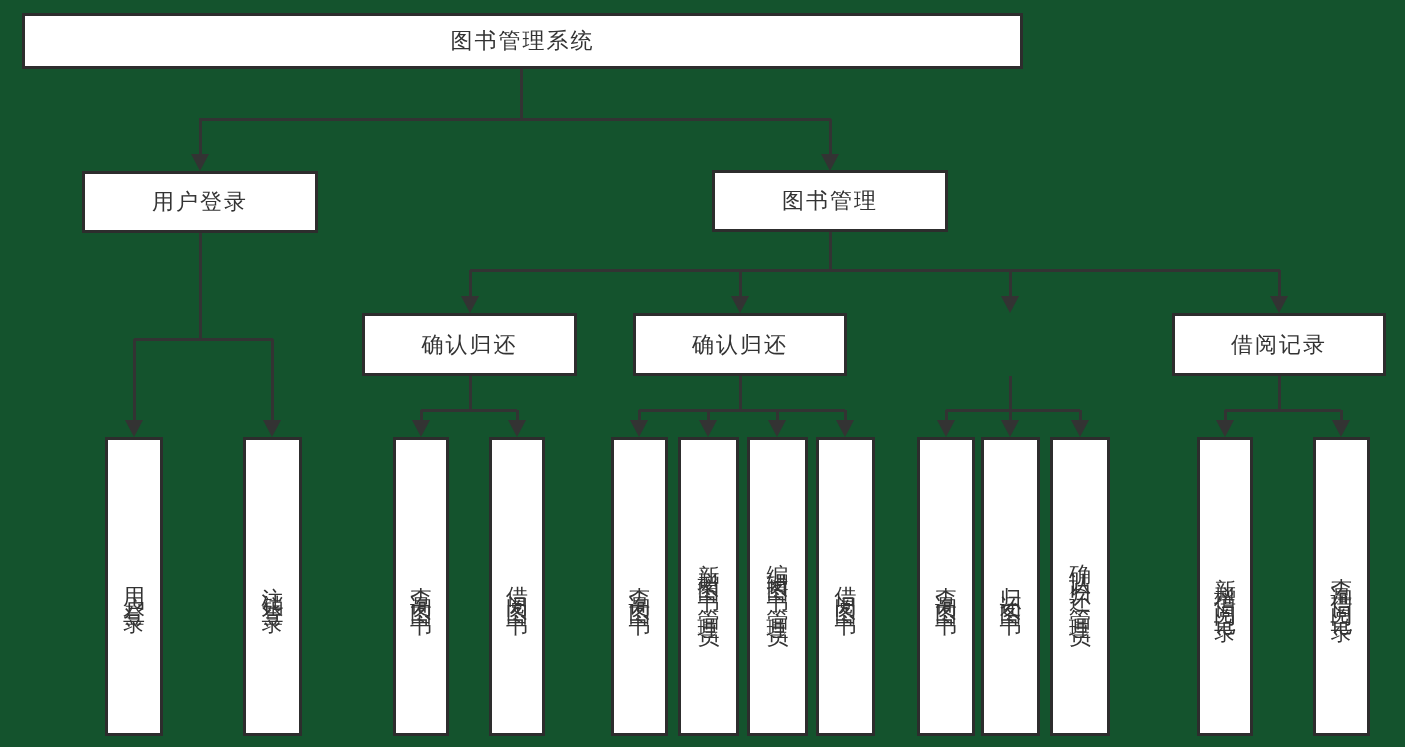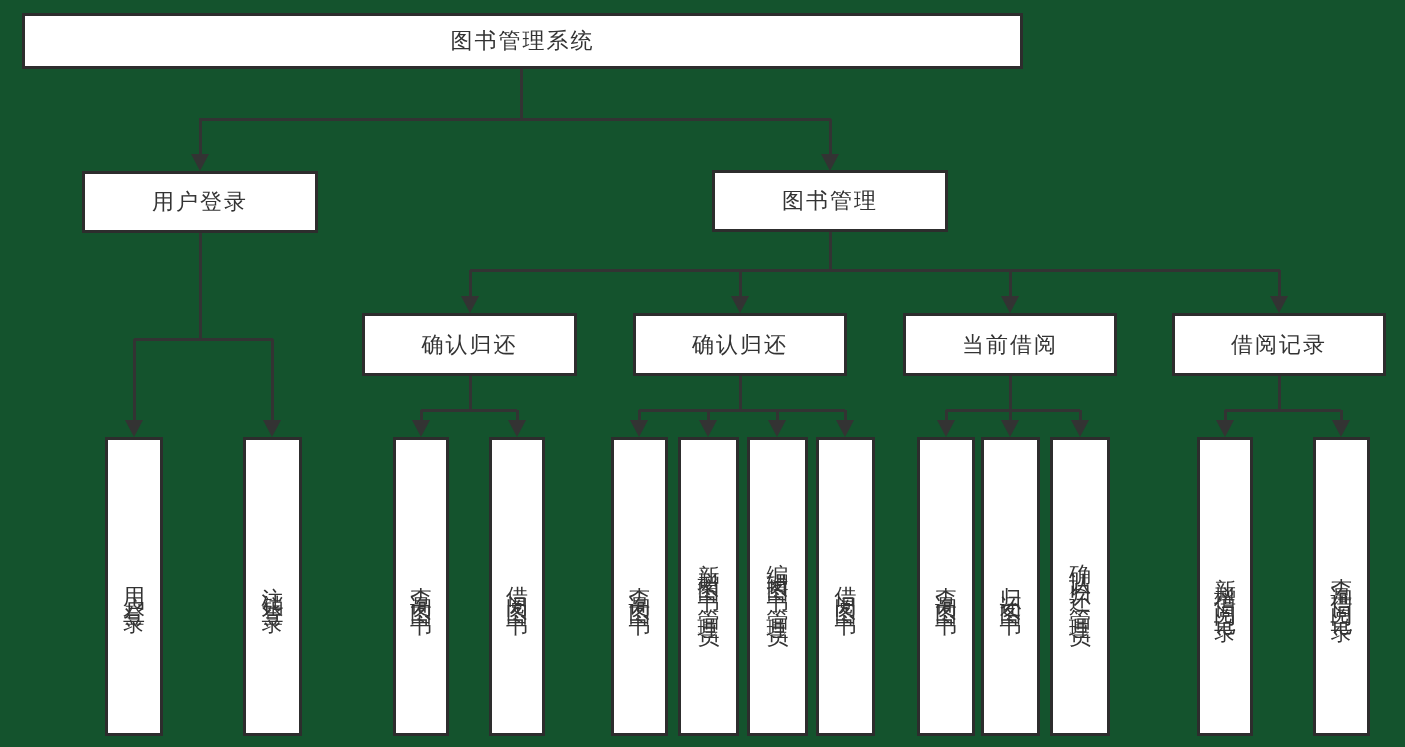--- a/index.html
+++ b/index.html
@@ -65,23 +65,20 @@
   </div>
   <div class="box" style="left:712px;top:170px;width:236px;height:62px">
     <span class="lbl">图书管理</span>
   </div>
 
   <div class="box" style="left:362px;top:313px;width:215px;height:63px">
     <span class="lbl">确认归还</span>
   </div>
   <div class="box" style="left:633px;top:313px;width:214px;height:63px">
     <span class="lbl">确认归还</span>
-  </div>
-  <div class="box" style="left:903px;top:313px;width:214px;height:63px">
-    <span class="lbl">当前借阅</span>
   </div>
   <div class="box" style="left:1172px;top:313px;width:214px;height:63px">
     <span class="lbl">借阅记录</span>
   </div>
 
   <div class="box vbox" style="left:105px;top:437px;width:58px;height:299px">
     <span class="lbl">用户登录</span>
   </div>
   <div class="box vbox" style="left:243px;top:437px;width:59px;height:299px">
     <span class="lbl">注销登录</span>

